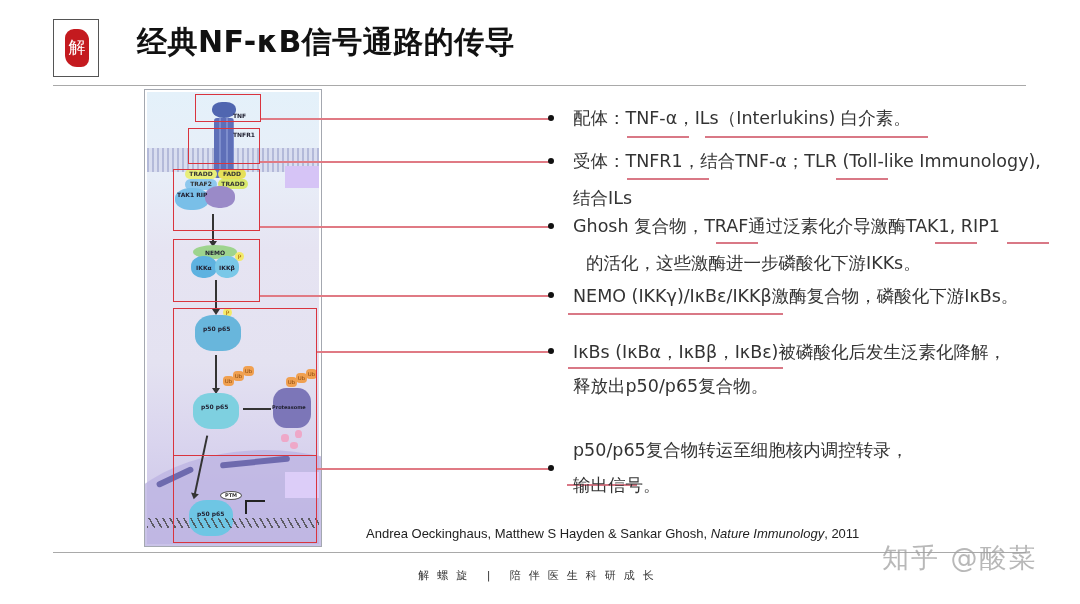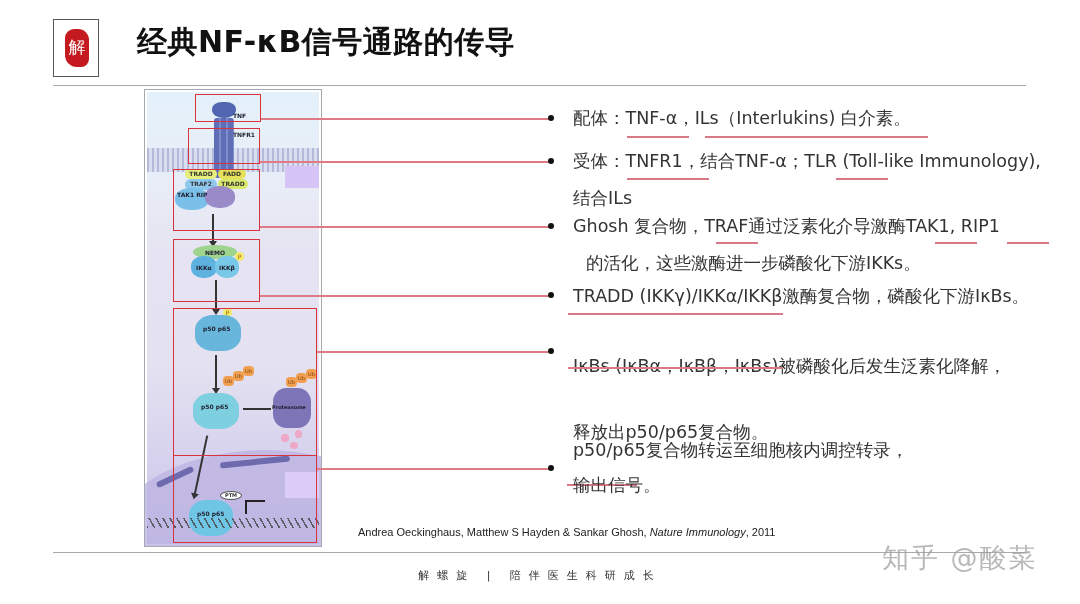--- a/index.html
+++ b/index.html
@@ -37,21 +37,21 @@
   .dna { position: absolute; left: 2px; top: 428px; width: 172px; height: 10px; background: repeating-linear-gradient(60deg, #444 0, #444 1.5px, transparent 1.5px, transparent 6px); opacity: 0.8; }
 
   .hl-box { position: absolute; border: 1.6px solid #d9343e; }
 
   .conn { position: absolute; height: 1.5px; background: #e07a84; }
   .dot { position: absolute; width: 6px; height: 6px; background: #111; border-radius: 50%; }
 
   .bullet-text { position: absolute; left: 573px; font-size: 17.5px; color: #333; line-height: 34px; font-family: "DejaVu Sans", sans-serif; white-space: nowrap; }
   .ul { position: absolute; height: 1.5px; background: #d97886; }
 
-  .citation { position: absolute; left: 358px; top: 526px; font-size: 11px; color: #222; white-space: nowrap; font-family: "Liberation Sans", sans-serif; }
+  .citation { position: absolute; left: 366px; top: 526px; font-size: 13px; color: #222; white-space: nowrap; font-family: "Liberation Sans", sans-serif; }
   .citation i { font-style: italic; }
   .bottom-rule { position: absolute; left: 53px; top: 552px; width: 973px; height: 1px; background: #a9a9a9; }
   .footer { position: absolute; left: 0; width: 1080px; top: 568px; text-align: center; font-size: 11px; color: #333; letter-spacing: 8px; }
   .watermark { position: absolute; left: 882px; top: 540px; font-size: 27px; color: rgba(160,160,160,0.75); letter-spacing: 2px; }
 </style>
 </head>
 <body>
 
 <div class="logo-box">
   <div class="logo-seal">
@@ -154,26 +154,26 @@
 <div class="ul" style="left:627px;top:178px;width:82px;"></div>
 <div class="ul" style="left:836px;top:178px;width:52px;"></div>
 <div class="bullet-text" style="top:181px;">结合ILs</div>
 
 <div class="bullet-text" style="top:209px;">Ghosh 复合物，TRAF通过泛素化介导激酶TAK1, RIP1</div>
 <div class="ul" style="left:716px;top:242px;width:42px;"></div>
 <div class="ul" style="left:935px;top:242px;width:42px;"></div>
 <div class="ul" style="left:1007px;top:242px;width:42px;"></div>
 <div class="bullet-text" style="top:246px;margin-left:13px;">的活化，这些激酶进一步磷酸化下游IKKs。</div>
 
-<div class="bullet-text" style="top:279px;">TRADD (IKKγ)/IKKα/IKKβ激酶复合物，磷酸化下游IκBs。</div>
+<div class="bullet-text" style="top:279px;">NEMO (IKKγ)/IκBε/IKKβ激酶复合物，磷酸化下游IκBs。</div>
 <div class="ul" style="left:568px;top:313px;width:215px;"></div>
 
-<div class="bullet-text" style="top:349px;text-align:right;">IκBs (IκBα，IκBβ，IκBε)被磷酸化后发生泛素化降解，</div>
+<div class="bullet-text" style="top:335px;text-align:right;">IκBs (IκBα，IκBβ，IκBε)被磷酸化后发生泛素化降解，</div>
 <div class="ul" style="left:568px;top:367px;width:215px;"></div>
-<div class="bullet-text" style="top:369px;margin-top:46px;">释放出p50/p65复合物。</div>
+<div class="bullet-text" style="top:369px;">释放出p50/p65复合物。</div>
 
 <div class="bullet-text" style="top:433px;">p50/p65复合物转运至细胞核内调控转录，</div>
 <div class="ul" style="left:567px;top:484px;width:70px;"></div>
 <div class="bullet-text" style="top:468px;">输出信号。</div>
 
 <div class="citation"><span>Andrea Oeckinghaus, Matthew S Hayden &amp; Sankar Ghosh, </span><i>Nature Immunology</i><span>, 2011</span></div>
 
 <div class="bottom-rule"></div>
 <div class="footer">解螺旋  |  陪伴医生科研成长</div>
 <div class="watermark">知乎 @酸菜</div>

